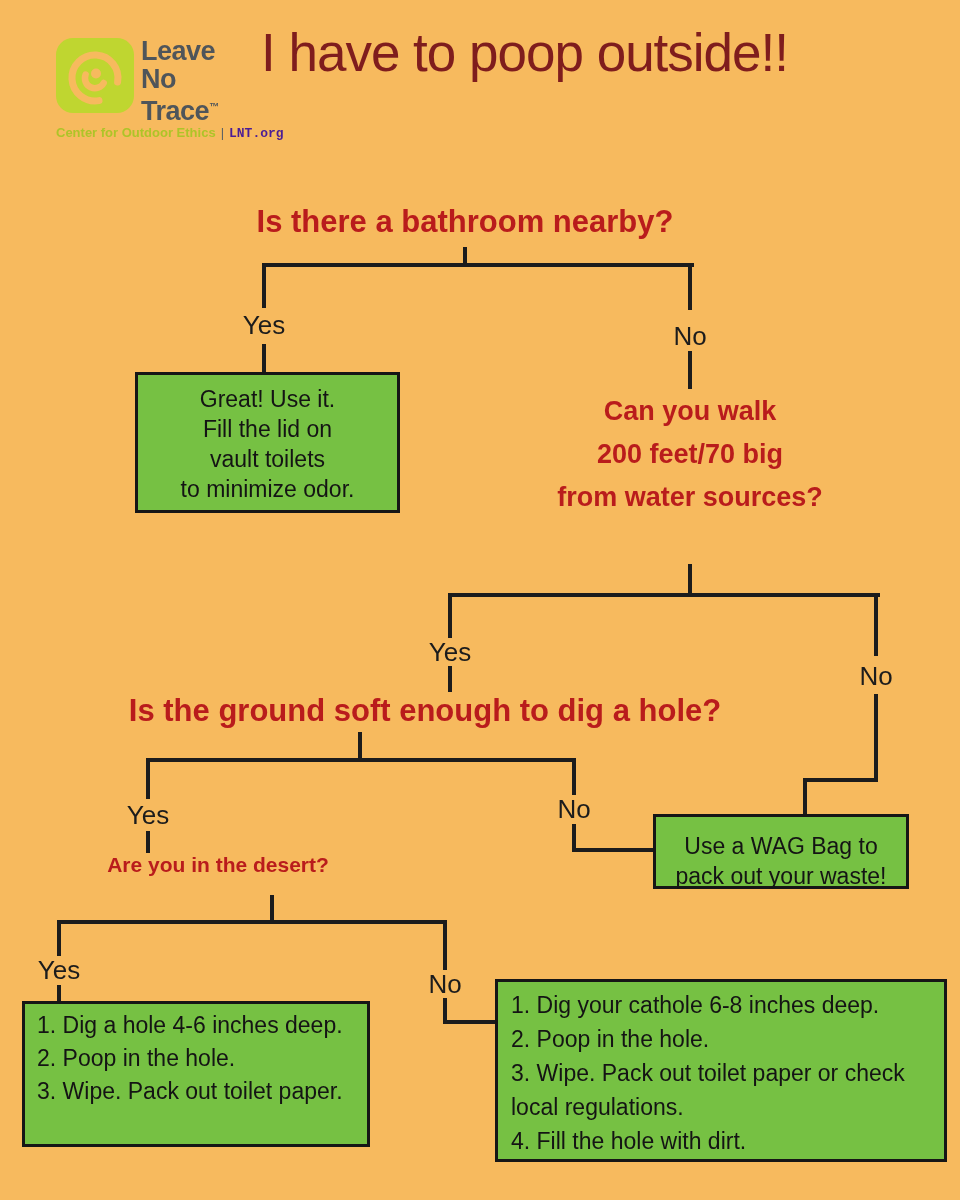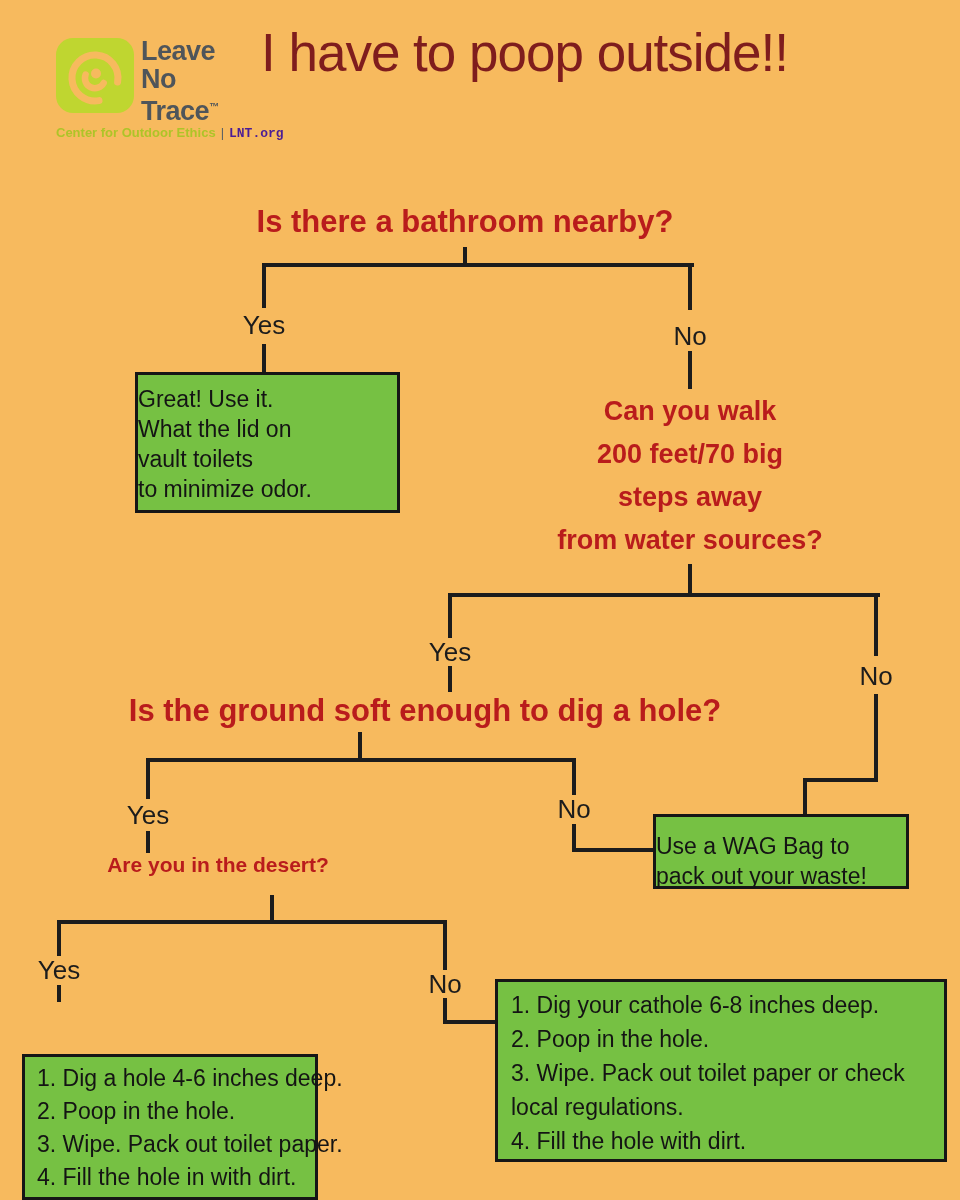--- a/index.html
+++ b/index.html
@@ -9,21 +9,21 @@
     font-family:"Liberation Sans", sans-serif;
     color:#1C1C1C;
   }
   .line { position:absolute; background:#1C1C1C; }
   .q { position:absolute; font-weight:bold; color:#b91c1c; text-align:center; }
   .lbl { position:absolute; width:100px; font-size:26px; color:#1C1C1C; text-align:center; }
   .gbox {
     position:absolute; box-sizing:border-box;
     background:#76C143; border:3px solid #161616; color:#141414;
   }
-  .gbox.center { }
+  .gbox.center { text-align:center; }
   .gbox .bl { white-space:nowrap; }
   
   #logo-square { position:absolute; left:55px; top:37px; }
   #logo-text {
     position:absolute; left:141px; top:37px;
     font-weight:bold; font-size:27px; line-height:28px; color:#4F555A; letter-spacing:-0.5px;
   }
   #logo-tm { font-size:10px; vertical-align:10px; }
   #logo-tagline { position:absolute; left:56px; top:125px; font-size:13px; font-weight:bold; white-space:nowrap; }
   #logo-tagline .tg-green { color:#AEC428; }
@@ -34,21 +34,21 @@
     font-size:53px; line-height:70px; color:#7f1d1d; letter-spacing:-1px;
   }
   
   #q1 { left:115px; top:204px; width:700px; font-size:31px; }
   #q2 { left:490px; top:390px; width:400px; font-size:27px; line-height:43px; }
   #q3 { left:25px;  top:693px; width:800px; font-size:31px; }
   #q4 { left:16px;  top:853px; width:404px; font-size:21px; }
   
   #box-bathroom { left:135px; top:372px; width:265px; height:141px; font-size:23px; line-height:30px; padding-top:9px; }
   #box-wag      { left:653px; top:814px; width:256px; height:75px;  font-size:23px; line-height:30px; padding-top:14px; }
-  #box-desert   { left:22px;  top:1054px; width:296px; height:146px; font-size:23px; line-height:33px; padding:5px 0 0 12px; }
+  #box-desert   { left:22px;  top:1001px; width:348px; height:146px; font-size:23px; line-height:33px; padding:5px 0 0 12px; }
   #box-cathole  { left:495px; top:979px; width:452px; height:183px; font-size:23px; line-height:34px; padding:6px 0 0 13px; }
 </style>
 </head>
 <body>
 
 <div id="stage">
 
   <div id="logo-square">
     <svg width="80" height="77" viewBox="0 0 80 77">
       <rect x="1" y="1" width="78" height="75" rx="17" fill="#BFD630"></rect>
@@ -76,29 +76,28 @@
   <div class="line" style="left:262px; top:263px; width:432px; height:4px;"></div>
   <div class="line" style="left:262px; top:263px; width:4px; height:45px;"></div>
   <div class="line" style="left:688px; top:263px; width:4px; height:47px;"></div>
   <div class="lbl" style="left:214px; top:310px;">Yes</div>
   <div class="line" style="left:262px; top:344px; width:4px; height:28px;"></div>
   <div class="lbl" style="left:640px; top:321px;">No</div>
   <div class="line" style="left:688px; top:351px; width:4px; height:38px;"></div>
 
   <div id="box-bathroom" class="gbox center">
     <div class="bl">Great! Use it.</div>
-    <div class="bl">What the lid on</div>
+    <div class="bl">Fill the lid on</div>
     <div class="bl">vault toilets</div>
     <div class="bl">to minimize odor.</div>
   </div>
 
   <div id="q2" class="q">
     <div>Can you walk</div>
     <div>200 feet/70 big</div>
-    <div>steps away</div>
     <div>from water sources?</div>
   </div>
 
   <div class="line" style="left:688px; top:564px; width:4px; height:31px;"></div>
   <div class="line" style="left:448px; top:593px; width:432px; height:4px;"></div>
   <div class="line" style="left:448px; top:593px; width:4px; height:45px;"></div>
   <div class="lbl" style="left:400px; top:637px;">Yes</div>
   <div class="line" style="left:448px; top:666px; width:4px; height:26px;"></div>
   <div class="line" style="left:874px; top:593px; width:4px; height:63px;"></div>
   <div class="lbl" style="left:826px; top:661px;">No</div>
@@ -132,21 +131,20 @@
   <div class="line" style="left:57px; top:985px; width:4px; height:17px;"></div>
   <div class="line" style="left:443px; top:920px; width:4px; height:50px;"></div>
   <div class="lbl" style="left:395px; top:969px;">No</div>
   <div class="line" style="left:443px; top:998px; width:4px; height:26px;"></div>
   <div class="line" style="left:443px; top:1020px; width:54px; height:4px;"></div>
 
   <div id="box-desert" class="gbox">
     <div class="bl">1. Dig a hole 4-6 inches deep.</div>
     <div class="bl">2. Poop in the hole.</div>
     <div class="bl">3. Wipe. Pack out toilet paper.</div>
-    <div class="bl">4. Fill the hole in with dirt.</div>
   </div>
 
   <div id="box-cathole" class="gbox">
     <div class="bl">1. Dig your cathole 6-8 inches deep.</div>
     <div class="bl">2. Poop in the hole.</div>
     <div class="bl">3. Wipe. Pack out toilet paper or check</div>
     <div class="bl">local regulations.</div>
     <div class="bl">4. Fill the hole with dirt.</div>
   </div>
 

